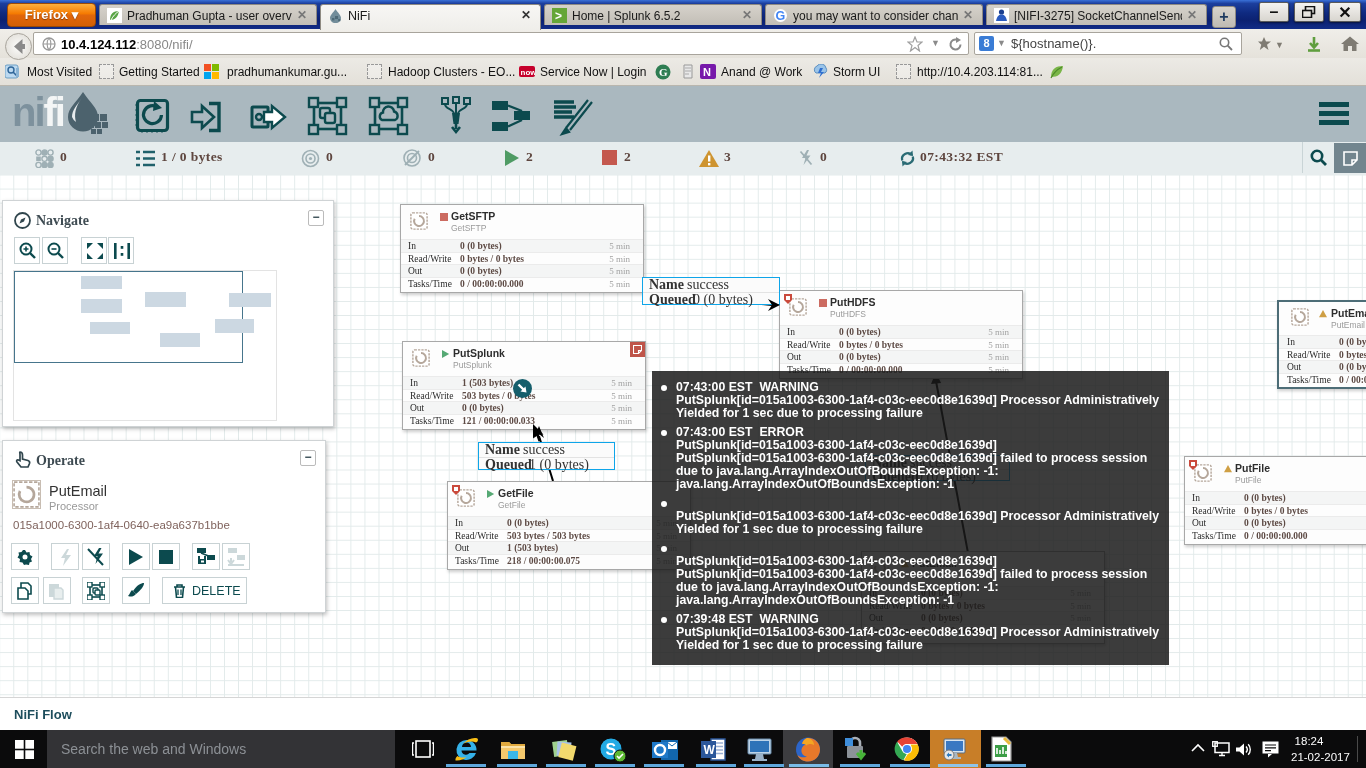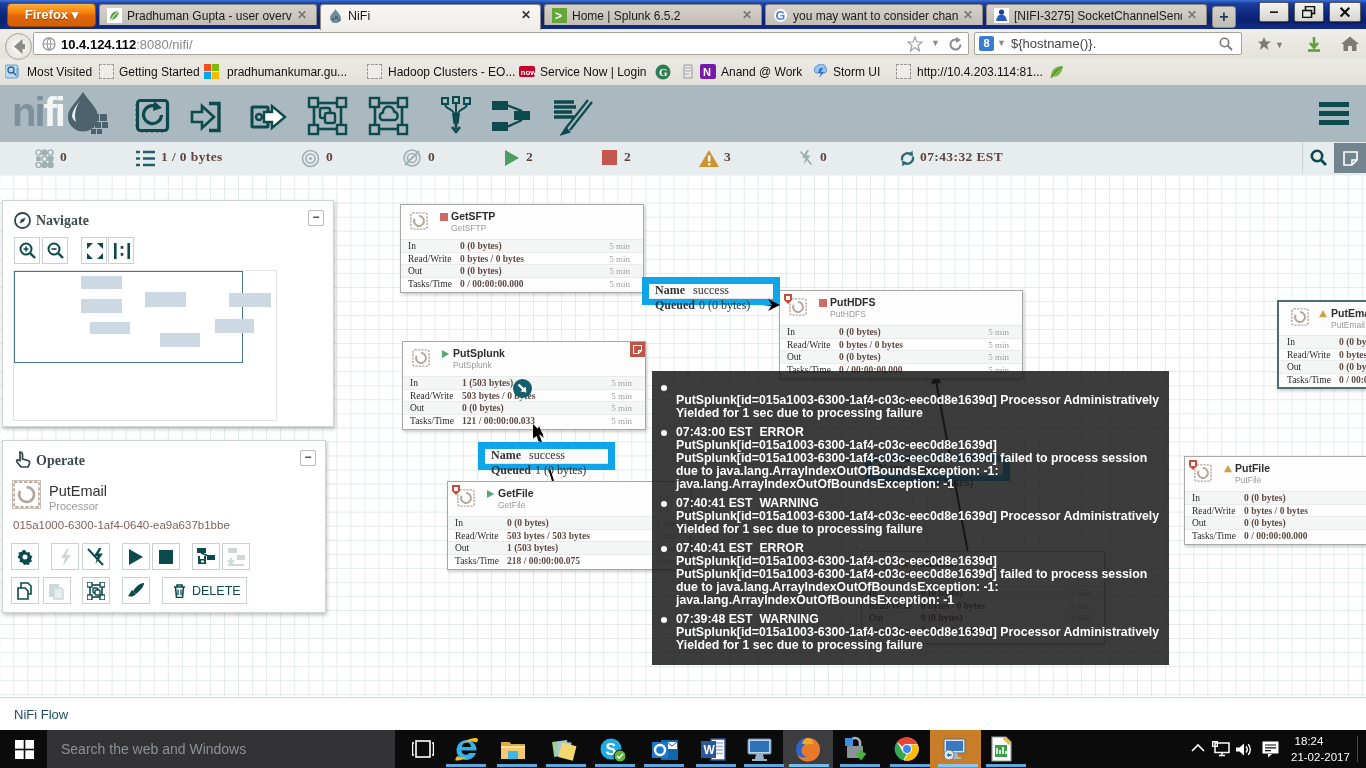--- a/index.html
+++ b/index.html
@@ -41,21 +41,21 @@
 .proc .st{position:absolute;left:39px;top:8px;width:8px;height:8px}
 .proc .nm{position:absolute;left:50px;top:5px;font-size:10.5px;font-weight:bold;color:#2d2d2d}
 .proc .sub{position:absolute;left:50px;top:17.5px;font-size:8.5px;color:#9a9a9a}
 .prows{position:absolute;left:0;top:34px;width:100%}
 .prow{position:relative;width:100%;height:12.6px;font-family:"Liberation Serif",serif;font-size:9.5px;line-height:12.4px;color:#262626;border-top:1px solid #ebebeb}
 .prow.odd{background:#f4f5f5}
 .prow b{position:absolute;left:7px;font-weight:normal;color:#2b2b2b}
 .prow .v{position:absolute;left:59px;font-weight:bold;color:#5d4a44}
 .prow .m{position:absolute;right:13px;font-weight:normal;color:#a3a3a3;font-size:9px}
 .shield{position:absolute;left:4px;top:3px;width:8px;height:10px;z-index:3}
-.clabel{position:absolute;background:#fbfbfb;border:7px solid #0ea5e9;font-family:"Liberation Serif",serif;font-size:12px;color:#333;z-index:3}
+.clabel{position:absolute;background:#fbfbfb;border:1px solid #0ea5e9;font-family:"Liberation Serif",serif;font-size:14px;color:#333;z-index:3}
 .clabel .r{position:absolute;left:0;width:100%;height:13px;line-height:13px}
 .clabel .r b{position:absolute;left:6px}
 
 #tooltip{position:absolute;left:652px;top:371px;width:517px;height:294px;background:rgba(26,26,26,0.85);z-index:50}
 .bullet{position:absolute;left:661px;width:6px;height:6px;border-radius:50%;background:#fff;z-index:51}
 .bl{position:absolute;left:676px;width:490px;height:13.2px;line-height:13.2px;color:#fff;font-size:12.3px;font-weight:bold;z-index:51;white-space:nowrap}
 </style></head>
 <body>
 <div id="scr">
 
@@ -748,45 +748,44 @@
 <svg width="13" height="15" style="position:absolute;left:10px;top:5px">
           <path d="M1 4 H12 M4 4 V2 H9 V4 M2.5 4 L3.5 14.5 H9.5 L10.5 4" fill="none" stroke="#0c4a4e" stroke-width="1.6"></path>
           <path d="M5 6.5 V12 M8 6.5 V12" stroke="#0c4a4e" stroke-width="1.3"></path>
         </svg>
 <span style="position:absolute;left:29px;top:6px;font-size:12.5px;color:#0c4a4e">DELETE</span>
       </div>
 </div>
 
 <div id="tooltip"></div>
 <div class="bullet" style="top:385px"></div>
+<div class="bl" style="top:381px">07:43:00 EST&nbsp; WARNING</div>
 <div class="bl" style="top:394px">PutSplunk[id=015a1003-6300-1af4-c03c-eec0d8e1639d] Processor Administratively</div>
 <div class="bl" style="top:407px">Yielded for 1 sec due to processing failure</div>
 <div class="bullet" style="top:430px"></div>
 <div class="bl" style="top:426px">07:43:00 EST&nbsp; ERROR</div>
 <div class="bl" style="top:439px">PutSplunk[id=015a1003-6300-1af4-c03c-eec0d8e1639d]</div>
 <div class="bl" style="top:452px">PutSplunk[id=015a1003-6300-1af4-c03c-eec0d8e1639d] failed to process session</div>
 <div class="bl" style="top:465px">due to java.lang.ArrayIndexOutOfBoundsException: -1:</div>
 <div class="bl" style="top:478px">java.lang.ArrayIndexOutOfBoundsException: -1</div>
 <div class="bullet" style="top:501px"></div>
-<div class="bl" style="top:497px">07:40:41 EST&nbsp; WARNING</div>
 <div class="bl" style="top:510px">PutSplunk[id=015a1003-6300-1af4-c03c-eec0d8e1639d] Processor Administratively</div>
 <div class="bl" style="top:523px">Yielded for 1 sec due to processing failure</div>
 <div class="bullet" style="top:546px"></div>
-<div class="bl" style="top:542px">07:40:41 EST&nbsp; ERROR</div>
 <div class="bl" style="top:555px">PutSplunk[id=015a1003-6300-1af4-c03c-eec0d8e1639d]</div>
 <div class="bl" style="top:568px">PutSplunk[id=015a1003-6300-1af4-c03c-eec0d8e1639d] failed to process session</div>
 <div class="bl" style="top:581px">due to java.lang.ArrayIndexOutOfBoundsException: -1:</div>
 <div class="bl" style="top:594px">java.lang.ArrayIndexOutOfBoundsException: -1</div>
 <div class="bullet" style="top:617px"></div>
 <div class="bl" style="top:613px">07:39:48 EST&nbsp; WARNING</div>
 <div class="bl" style="top:626px">PutSplunk[id=015a1003-6300-1af4-c03c-eec0d8e1639d] Processor Administratively</div>
 <div class="bl" style="top:639px">Yielded for 1 sec due to processing failure</div>
 
 <div class="abs" id="footer">
-      <span style="position:absolute;left:14px;top:9px;font-size:13px;font-weight:normal;color:#1d4d5c">NiFi Flow</span>
+      <span style="position:absolute;left:14px;top:9px;font-size:13px;font-weight:bold;color:#1d4d5c">NiFi Flow</span>
     </div>
 
 <div class="abs" id="taskbar">
 <svg width="19" height="19" style="position:absolute;left:15px;top:10px">
         <rect x="0" y="0" width="8.7" height="8.7" fill="#fff"></rect>
         <rect x="10.3" y="0" width="8.7" height="8.7" fill="#fff"></rect>
         <rect x="0" y="10.3" width="8.7" height="8.7" fill="#fff"></rect>
         <rect x="10.3" y="10.3" width="8.7" height="8.7" fill="#fff"></rect>
       </svg>
 <div style="position:absolute;left:47px;top:0;width:348px;height:38px;background:#333336"></div>

